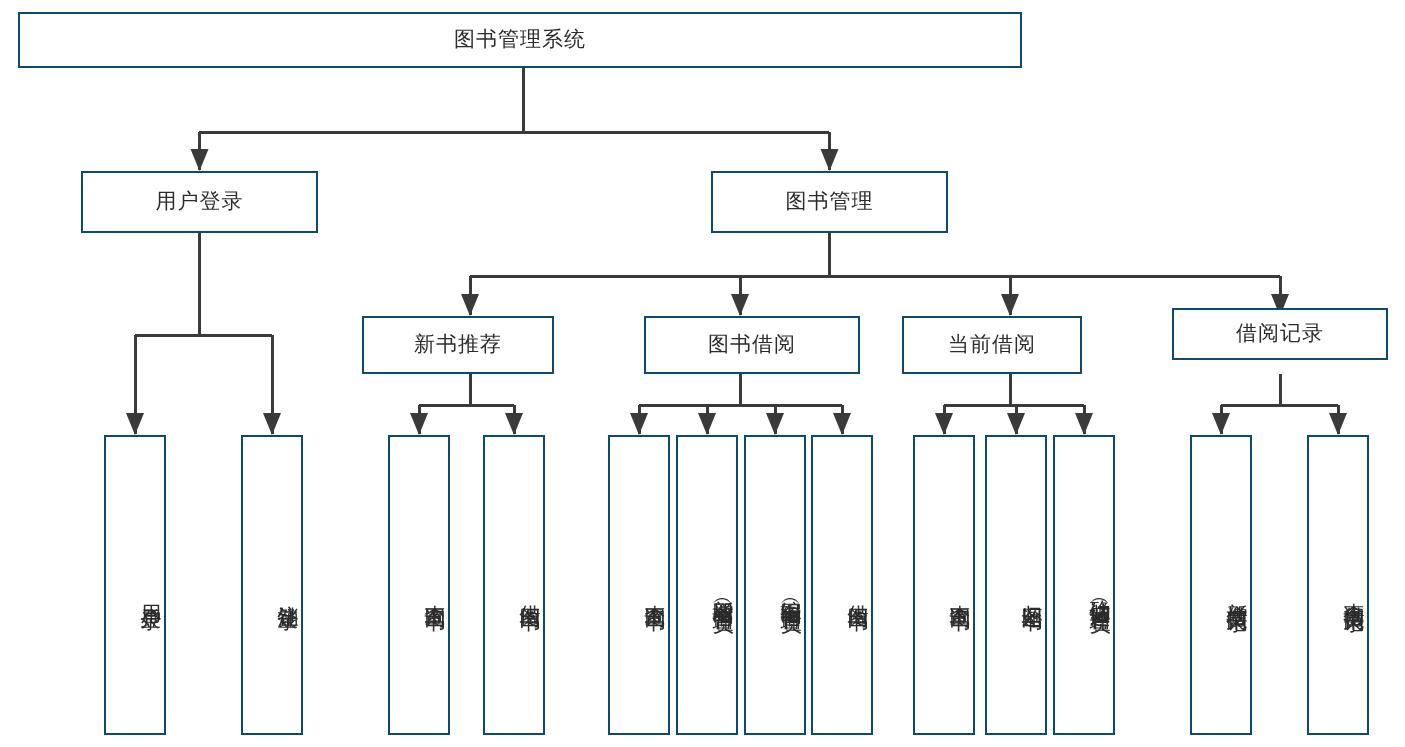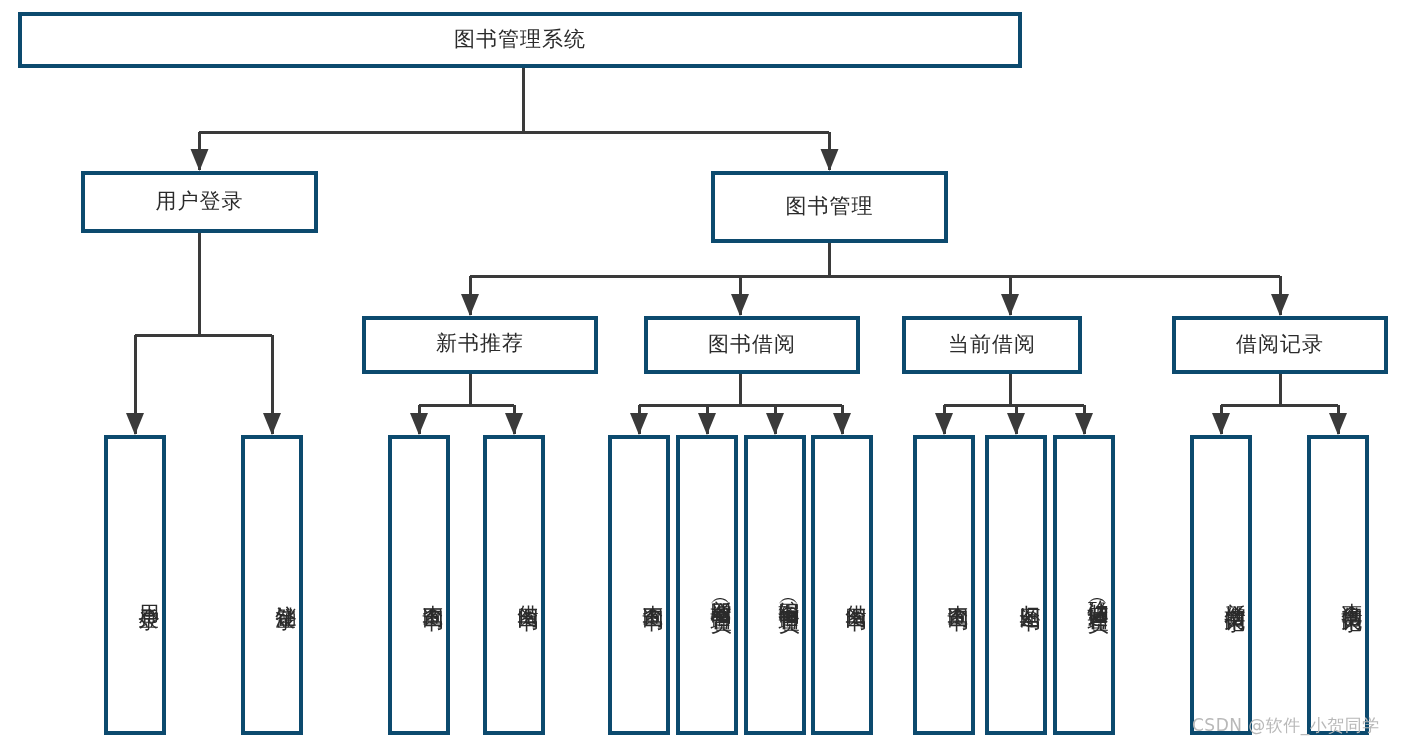--- a/index.html
+++ b/index.html
@@ -22,21 +22,21 @@
     position: absolute;
     left: 0;
     top: 0;
     width: 1405px;
     height: 747px;
     pointer-events: none;
   }
   .node {
     position: absolute;
     box-sizing: border-box;
-    border: 4px solid #0c4a6e;
+    border: 2px solid #0c4a6e;
     background: #ffffff;
     display: flex;
     align-items: center;
     justify-content: center;
     color: #2b2b2b;
   }
   .node.horiz {
     font-size: 21px;
     letter-spacing: 1px;
     line-height: 1.2;
@@ -125,34 +125,34 @@
       <polygon points="1329,413 1347,413 1338,435" fill="#3a3a3a"></polygon>
     </svg>
 
   <div class="node horiz" style="left: 18px; top: 12px; width: 1004px; height: 56px;">
     <span>图书管理系统</span>
   </div>
 
   <div class="node horiz" style="left: 81px; top: 171px; width: 237px; height: 62px;">
     <span>用户登录</span>
   </div>
-  <div class="node horiz" style="left: 711px; top: 171px; width: 237px; height: 72px; text-align: center;">
+  <div class="node horiz" style="left: 711px; top: 171px; width: 237px; height: 62px; text-align: center;">
     <span>图书管理</span>
   </div>
 
-  <div class="node horiz" style="left: 362px; top: 316px; width: 236px; height: 58px; font-family: Liberation Mono, monospace;">
+  <div class="node horiz" style="left: 362px; top: 316px; width: 192px; height: 58px;">
     <span>新书推荐</span>
   </div>
   <div class="node horiz" style="left: 632px; top: 316px; width: 216px; height: 58px; margin-left: 12px;">
     <span>图书借阅</span>
   </div>
   <div class="node horiz" style="left: 902px; top: 316px; width: 180px; height: 58px;">
     <span>当前借阅</span>
   </div>
-  <div class="node horiz" style="left: 1172px; top: 316px; width: 216px; height: 58px; font-family: Liberation Serif, serif;">
+  <div class="node horiz" style="left: 1172px; top: 308px; width: 216px; height: 52px; font-family: Liberation Serif, serif;">
     <span>借阅记录</span>
   </div>
 
   <div id="leaf-host">
       <div class="node vert" style="left: 104px; top: 435px; width: 62px; height: 300px;">
         <span class="vlabel">用户登录</span>
       </div>
       <div class="node vert" style="left: 241px; top: 435px; width: 62px; height: 300px;">
         <span class="vlabel">注销登录</span>
       </div>
@@ -184,15 +184,14 @@
         <span class="vlabel">确认归还（管理员）</span>
       </div>
       <div class="node vert" style="left: 1190px; top: 435px; width: 62px; height: 300px;">
         <span class="vlabel">新增借阅记录</span>
       </div>
       <div class="node vert" style="left: 1307px; top: 435px; width: 62px; height: 300px;">
         <span class="vlabel">查询借阅记录</span>
       </div>
     </div>
 
-  <div class="watermark" style="left:1192px; top:714px;">CSDN @软件_小贺同学</div>
 
 </div>
 
 </body></html>

